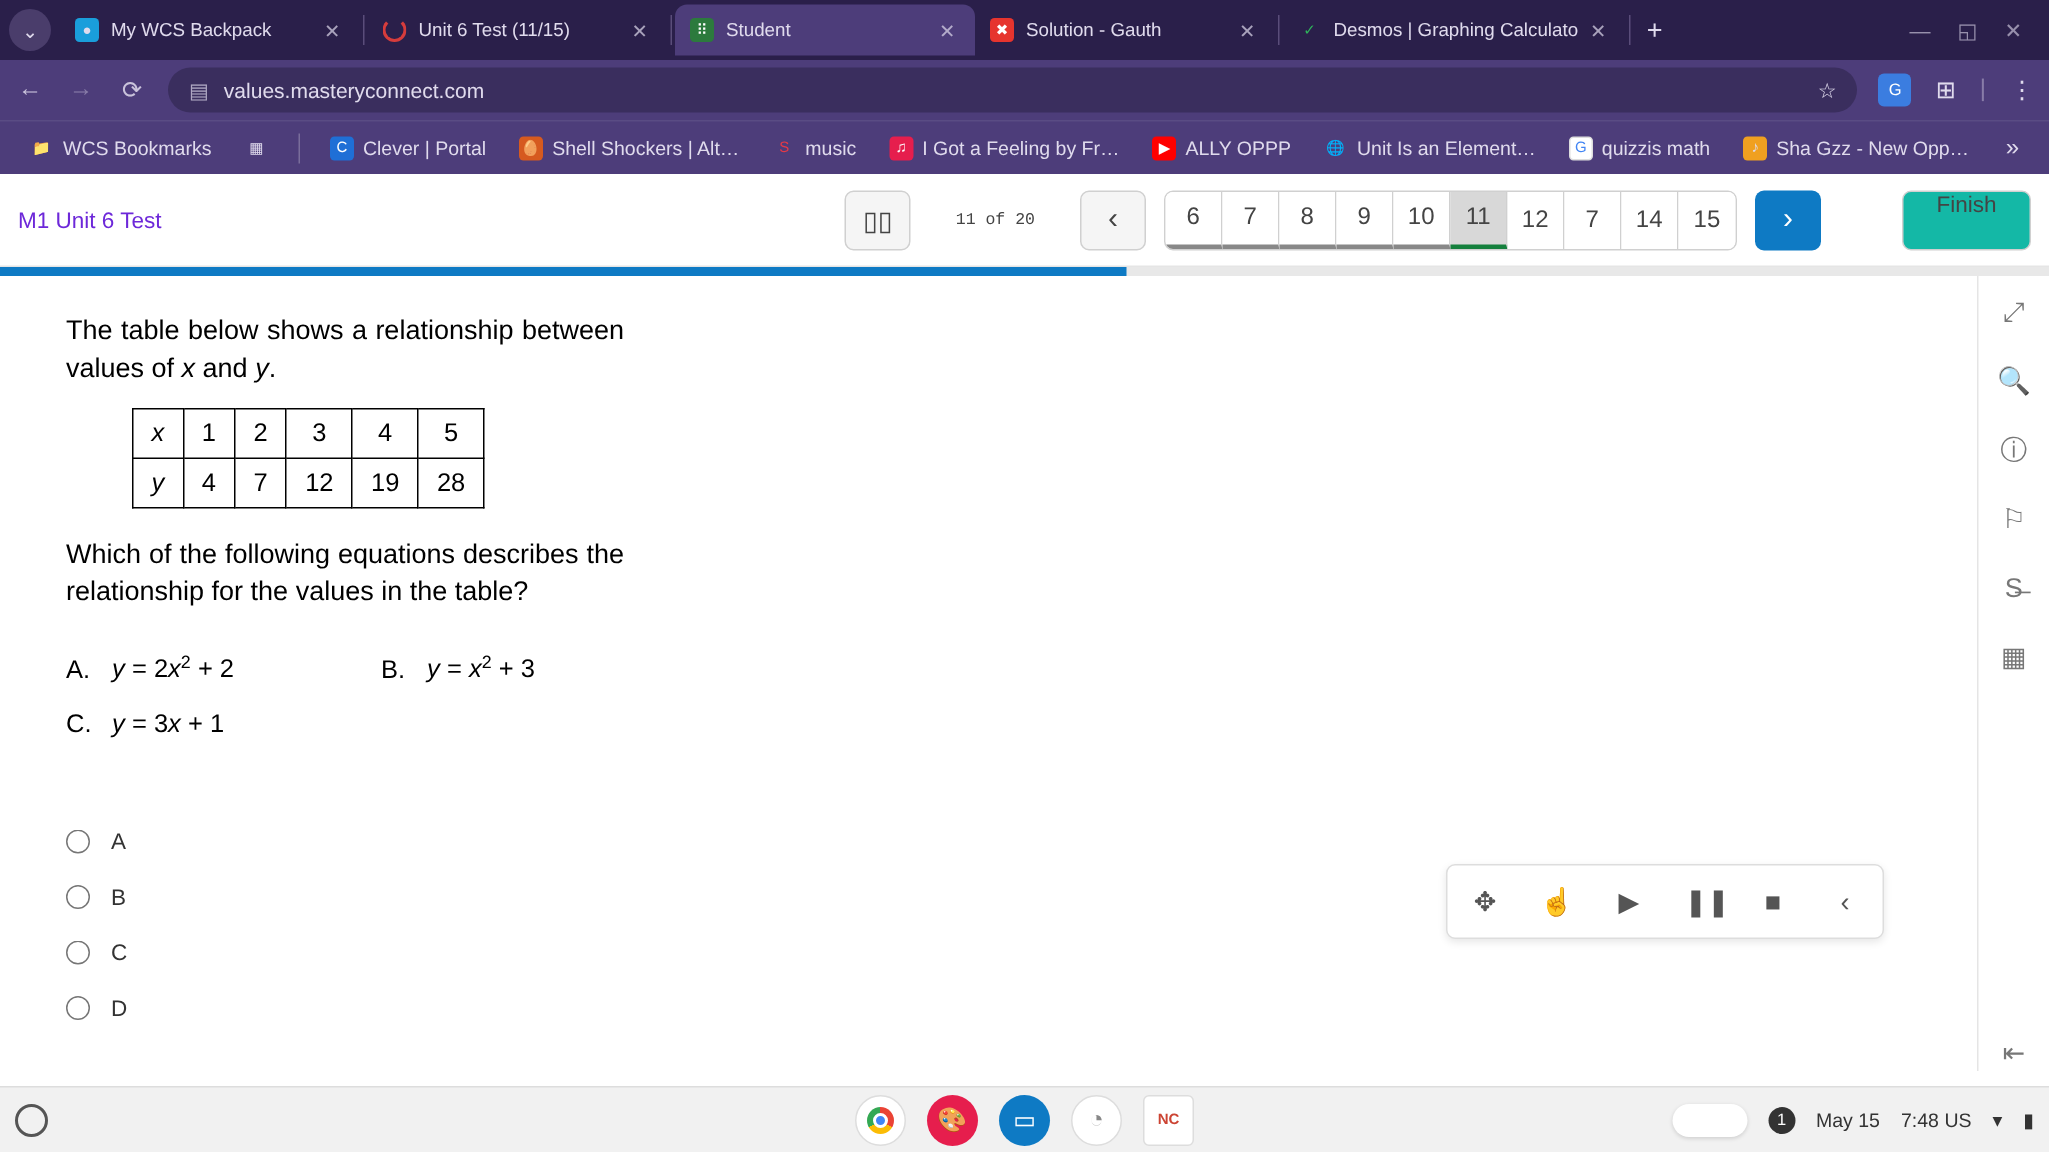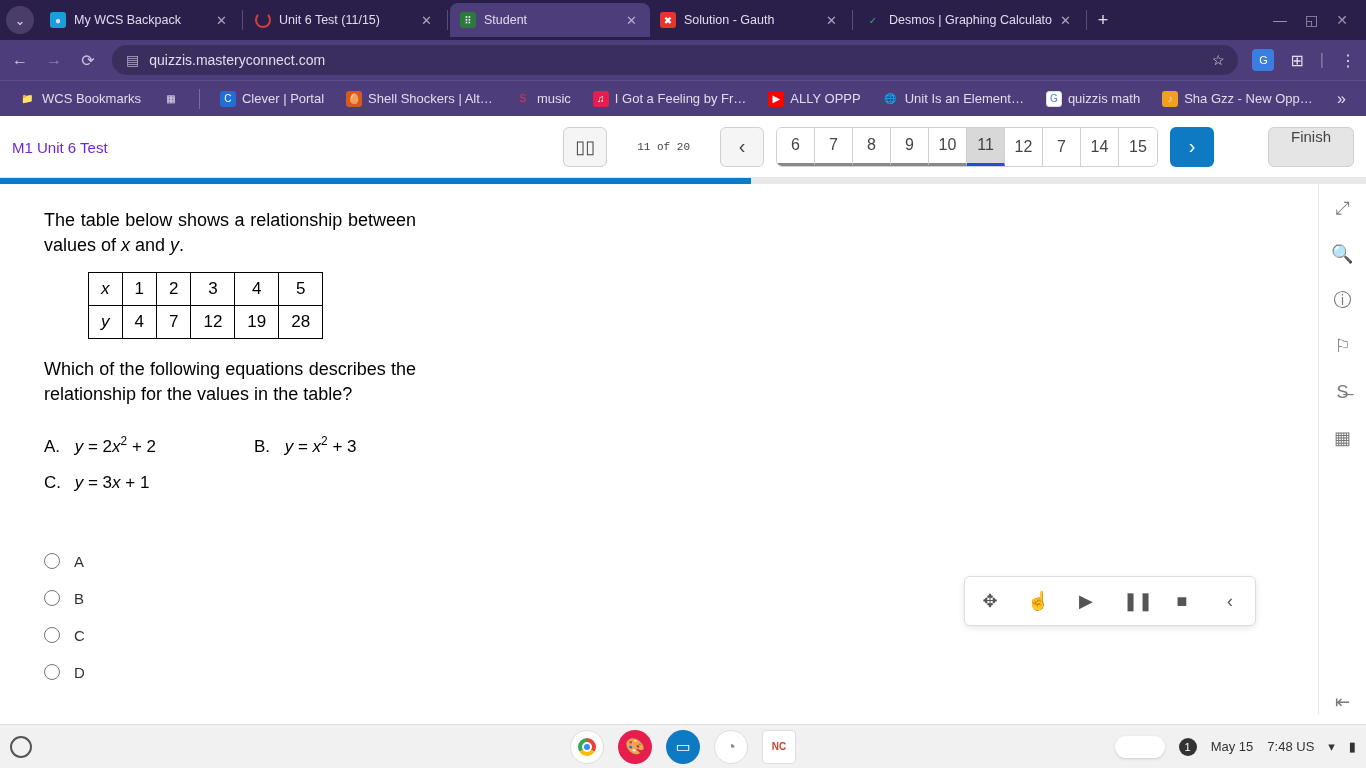--- a/index.html
+++ b/index.html
@@ -32,24 +32,24 @@
 
 .page-hdr { height:62px; border-bottom:1px solid #e5e5e5; display:flex; align-items:center; padding:0 12px; gap:12px; }
 .student-block { flex:0 0 auto; margin-right:auto; }
 .student-name { font-size:24px; color:#333; font-weight:400; letter-spacing:.3px; }
 .test-name { font-size:15px; color:#6d28d9; margin-top:2px; }
 .hdr-btn { height:40px; min-width:40px; border:1px solid #d0d0d0; border-radius:6px; background:#f5f5f5; display:flex; align-items:center; justify-content:center; font-size:15px; color:#444; cursor:pointer; }
 .counter { font-size:11px; color:#444; padding:0 18px;font-family:Liberation Mono, monospace; }
 .q-nav { display:flex; height:40px; border:1px solid #d0d0d0; border-radius:6px; overflow:hidden; }
 .q-num { width:38px; display:flex; align-items:center; justify-content:center; font-size:16px; color:#444; border-right:1px solid #d0d0d0; cursor:pointer; background:#fff; }
 .q-num:last-child { border-right:none; }
-.q-num.current { background:#d8d8d8; border-bottom:3px solid #1d4ed8; }
+.q-num.current { background:#d8d8d8; border-bottom:3px solid #15803d; }
 .q-num.answered { border-bottom:3px solid #888; }
 .next-btn { width:44px; height:40px; background:#0e7ac4; border-radius:6px; display:flex; align-items:center; justify-content:center; color:#fff; font-size:20px; cursor:pointer; }
-.finish-btn { height:40px; padding:0 22px; border:1px solid #d0d0d0; border-radius:6px; background:#e5e5e5; font-size:15px; color:#444; cursor:pointer; }
+.finish-btn { height:40px; padding:0 22px; border:1px solid #d0d0d0; border-radius:6px; background:#14b8a6; font-size:15px; color:#444; cursor:pointer; }
 
 
 .progress { height:6px; background:#e8e8e8; position:relative; }
 .progress-fill { height:100%; background:#0e7ac4; }
 
 
 .content-wrap { position:relative; }
 .q-body { padding:24px 44px; font-family:"Times New Roman",serif; font-size:18px; color:#000; line-height:1.4; max-width:460px; }
 .q-body p { margin-bottom:14px; text-align:justify; }
 .xy-table { border-collapse:collapse; margin:4px 0 18px 44px; }
@@ -123,21 +123,21 @@
     <span>✕</span>
   </div>
 </div>
 
 <div class="addr-bar">
   <span class="nav-icon">←</span>
   <span class="nav-icon" style="opacity:.4">→</span>
   <span class="nav-icon">⟳</span>
   <div class="url-box">
     <span style="opacity:.7">▤</span>
-    <span>quizzis.masteryconnect.com</span>
+    <span>values.masteryconnect.com</span>
     <span style="margin-left:auto">☆</span>
   </div>
   <div class="addr-right">
     <span class="ext-icon" style="background:#3b7de0;color:#fff;font-size:11px">G</span>
     <span>⊞</span>
     <span style="opacity:.4">|</span>
     <span>⋮</span>
   </div>
 </div>
 

